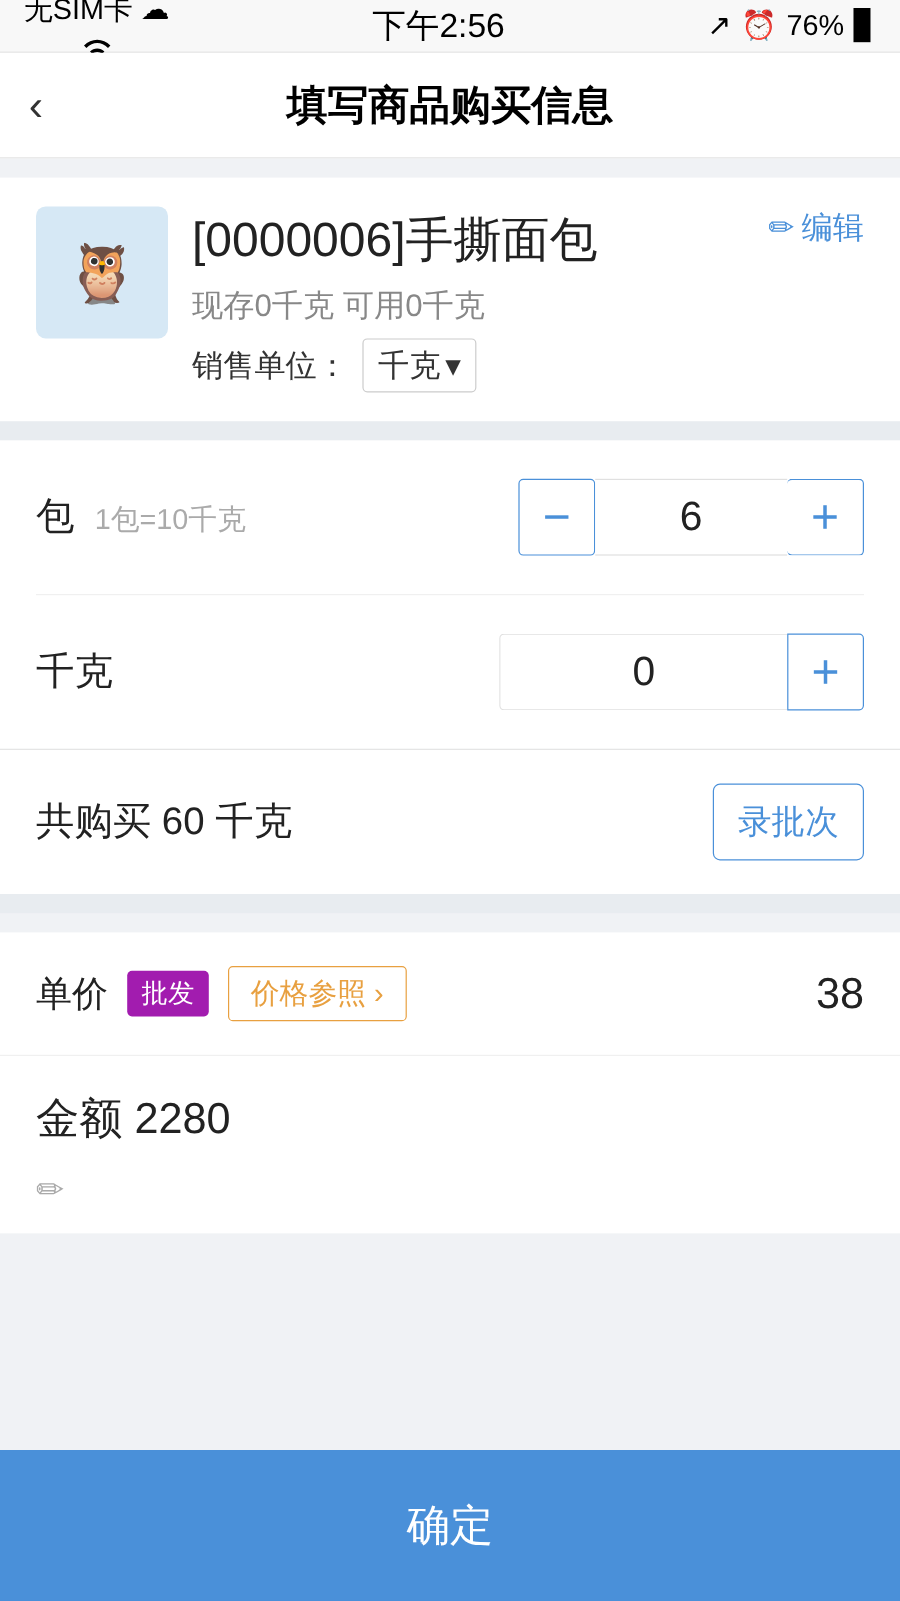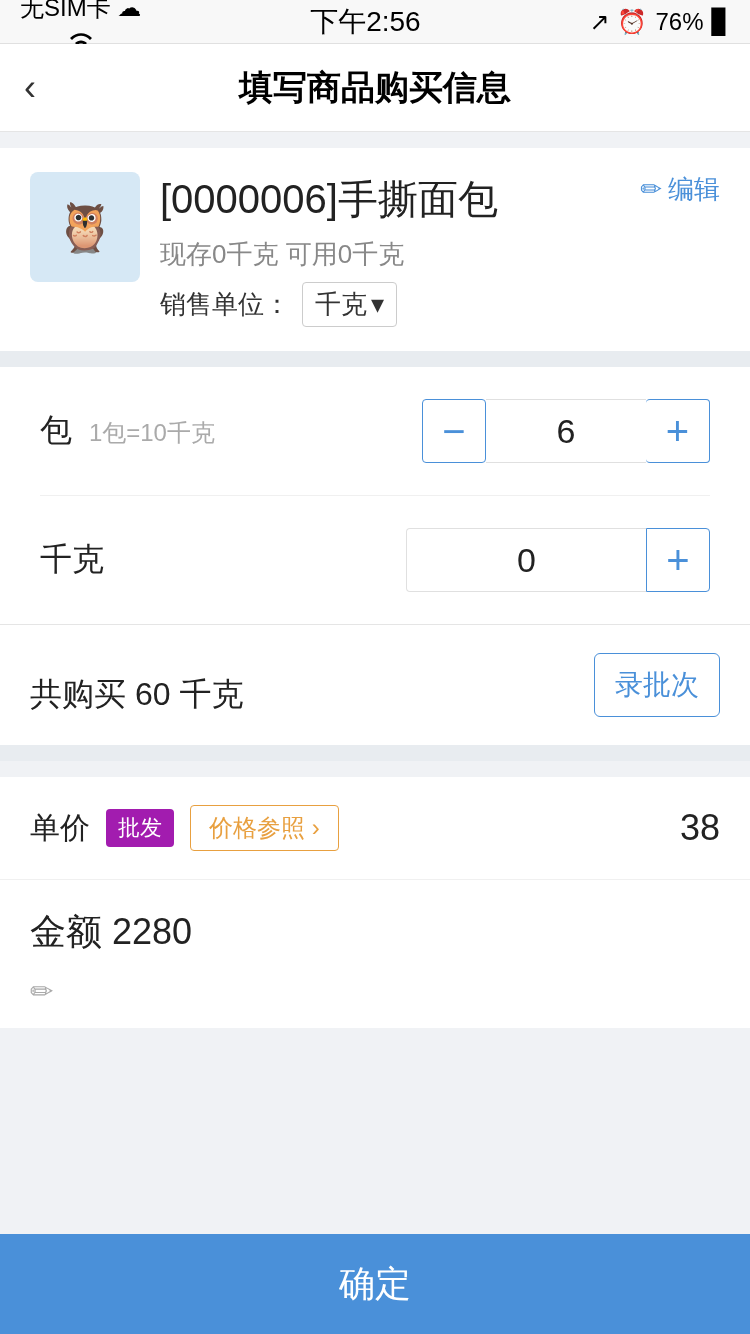--- a/index.html
+++ b/index.html
@@ -137,21 +137,21 @@
 
     
     .section-sep {
       height: 16px;
       background: #e8ecf0;
     }
 
     
     .input-section {
       background: #fff;
-      padding: 0 40px;
+      padding: 0 30px;
     }
     .input-row {
       display: flex;
       align-items: center;
       padding: 32px 0;
       border-bottom: 1px solid #f0f0f0;
     }
     .input-row:last-child {
       border-bottom: none;
     }
@@ -223,21 +223,21 @@
       align-items: center;
       justify-content: center;
       cursor: pointer;
       border-radius: 0 4px 4px 0;
     }
 
     
     .summary-row {
       background: #fff;
       display: flex;
-      align-items: flex-end;
+      align-items: center;
       justify-content: space-between;
       padding: 28px 30px;
       border-top: 1px solid #e5e5e5;
     }
     .summary-text {
       font-size: 32px;
       color: #222;
     }
     .record-btn {
       border: 1px solid #4a90d9;
@@ -319,21 +319,21 @@
       flex: 1;
       min-height: 300px;
     }
 
     
     .confirm-btn {
       position: fixed;
       bottom: 0;
       left: 0;
       width: 750px;
-      height: 100px;
+      height: 126px;
       background: #4a90d9;
       color: #fff;
       font-size: 36px;
       display: flex;
       align-items: center;
       justify-content: center;
       cursor: pointer;
       border: none;
     }
 

